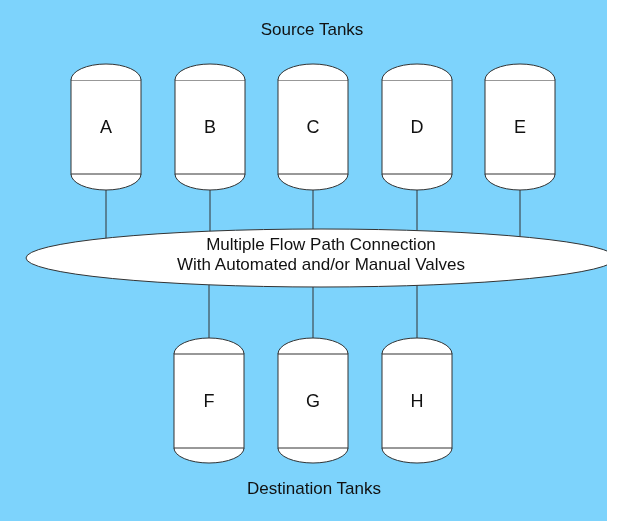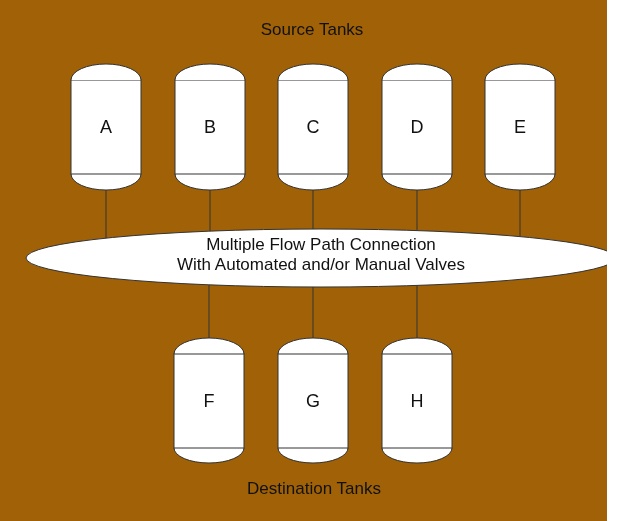--- a/index.html
+++ b/index.html
@@ -4,21 +4,21 @@
 <style>
   html, body {
     margin: 0;
     padding: 0;
     background: #ffffff;
   }
   .stage {
     position: relative;
     width: 607px;
     height: 521px;
-    background: #a16207;
+    background: #7dd3fc;
     overflow: hidden;
     text-decoration: underline;
   }
   svg {
     display: block;
   }
   .ln {
     stroke: #333333;
     stroke-width: 1;
     fill: none;

